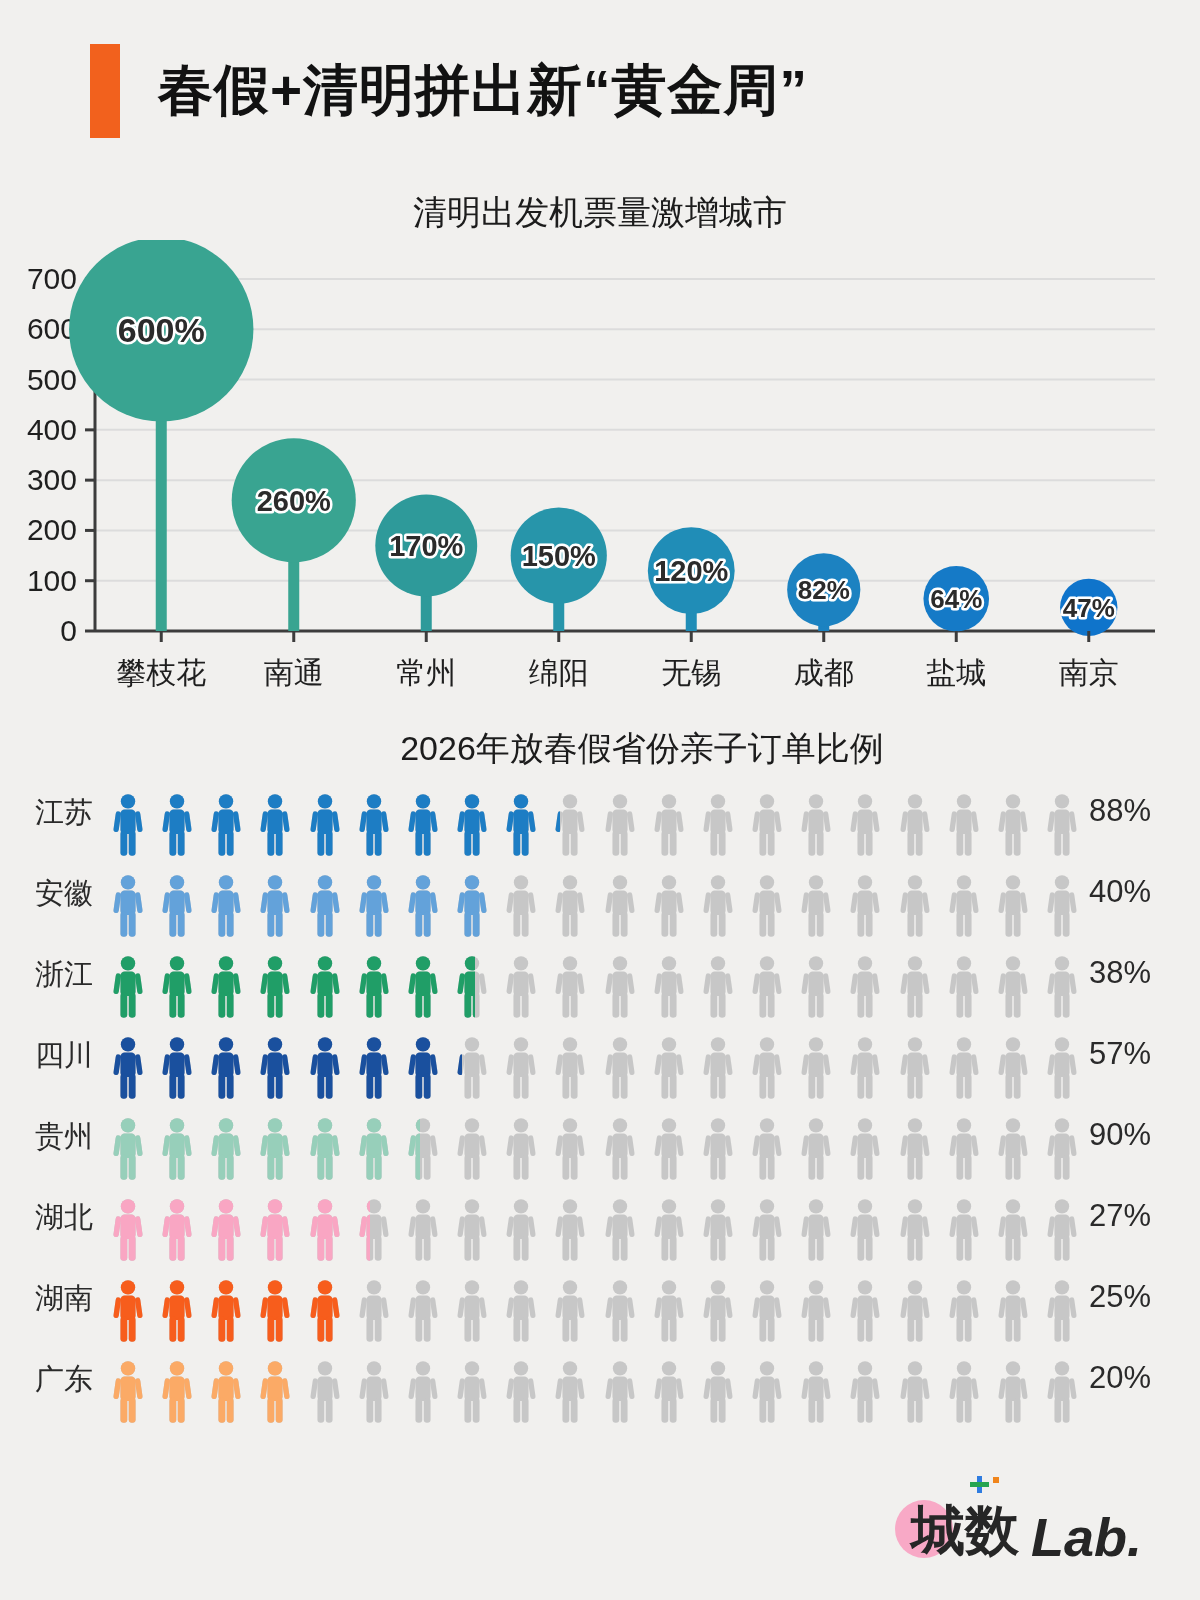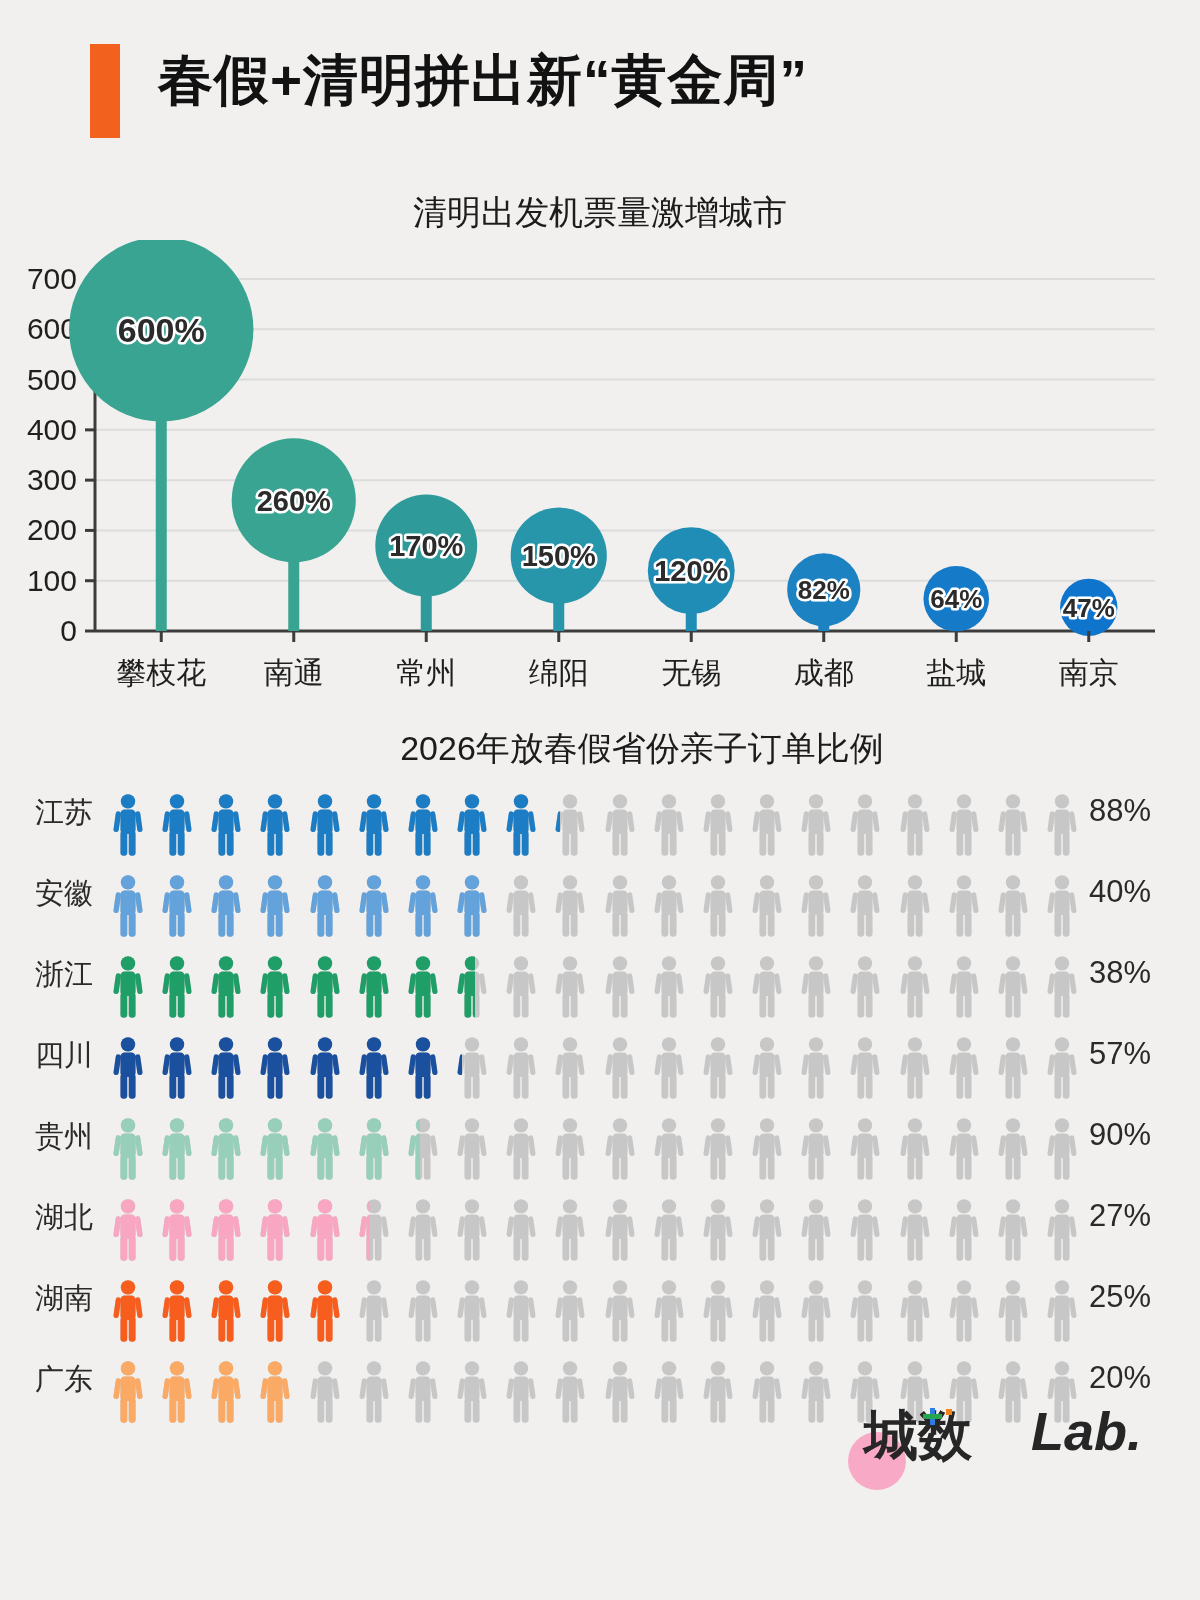--- a/index.html
+++ b/index.html
@@ -2,21 +2,21 @@
 <html><head>
 <meta charset="utf-8">
 <style>
   html,body{margin:0;padding:0;}
   .canvas{
     position:relative;width:1200px;height:1600px;overflow:hidden;
     background:#f1f0ee;
     font-family:"Liberation Sans","DejaVu Sans",sans-serif;
   }
   
-  .header{position:absolute;left:62px;top:44px;display:flex;align-items:flex-start;padding-left:28px;}
+  .header{position:absolute;left:62px;top:44px;display:flex;align-items:center;padding-left:28px;}
   .marker{width:30px;height:94px;flex:none;}
   .main-title{margin:0 0 0 38px;font-size:55px;font-weight:900;color:#121212;letter-spacing:1px;}
   
   .sec-title{position:absolute;left:0;width:100%;text-align:center;margin:0;
              font-size:34px;font-weight:400;color:#1c1c1c;}
   #t1{top:190px;}
   #t2{top:726px;margin-left:42px;}
   
   #bubble-svg{position:absolute;left:0;top:240px;width:1200px;height:480px;}
   #bubble-svg text{font-family:"Liberation Sans","DejaVu Sans",sans-serif;}
@@ -29,21 +29,21 @@
   .p-row{display:flex;align-items:flex-start;height:81px;}
   .row-label{width:76px;flex:none;font-size:29px;color:#2a2a2a;}
   .icons{flex:1;display:flex;justify-content:space-between;align-items:center;}
   .icon-cell{position:relative;width:34px;height:64px;flex:none;}
   .icon-cell svg{display:block;width:34px;height:64px;}
   .fill{position:absolute;left:0;top:0;height:100%;overflow:hidden;}
   .fill svg{width:34px;height:64px;max-width:none;}
   .pct{width:86px;flex:none;font-size:31px;color:#2a2a2a;text-align:right;padding-right:14px;box-sizing:border-box;}
   
   .source{position:absolute;left:48px;top:1506px;margin:0;font-size:28px;color:#9c9c9c;}
-  .logo{position:absolute;right:58px;top:1400px;height:100px;display:flex;align-items:flex-start;gap:47px;}
+  .logo{position:absolute;right:58px;top:1468px;height:100px;display:flex;align-items:flex-end;}
   .logo-circle{position:absolute;left:-16px;top:32px;width:58px;height:58px;border-radius:50%;z-index:0;}
   .logo-cn{position:relative;z-index:1;font-size:54px;font-weight:900;color:#262626;letter-spacing:0px;}
   .logo-en{position:relative;z-index:1;font-size:54px;font-weight:800;font-style:italic;color:#262626;margin-left:12px;}
   .deco{position:absolute;z-index:2;}
   .deco-blue{left:66px;top:8px;width:5px;height:17px;}
   .deco-green{left:59px;top:14px;width:19px;height:5px;}
   .deco-orange{left:82px;top:9px;width:6px;height:6px;}
 </style>
 </head>
 <body>

